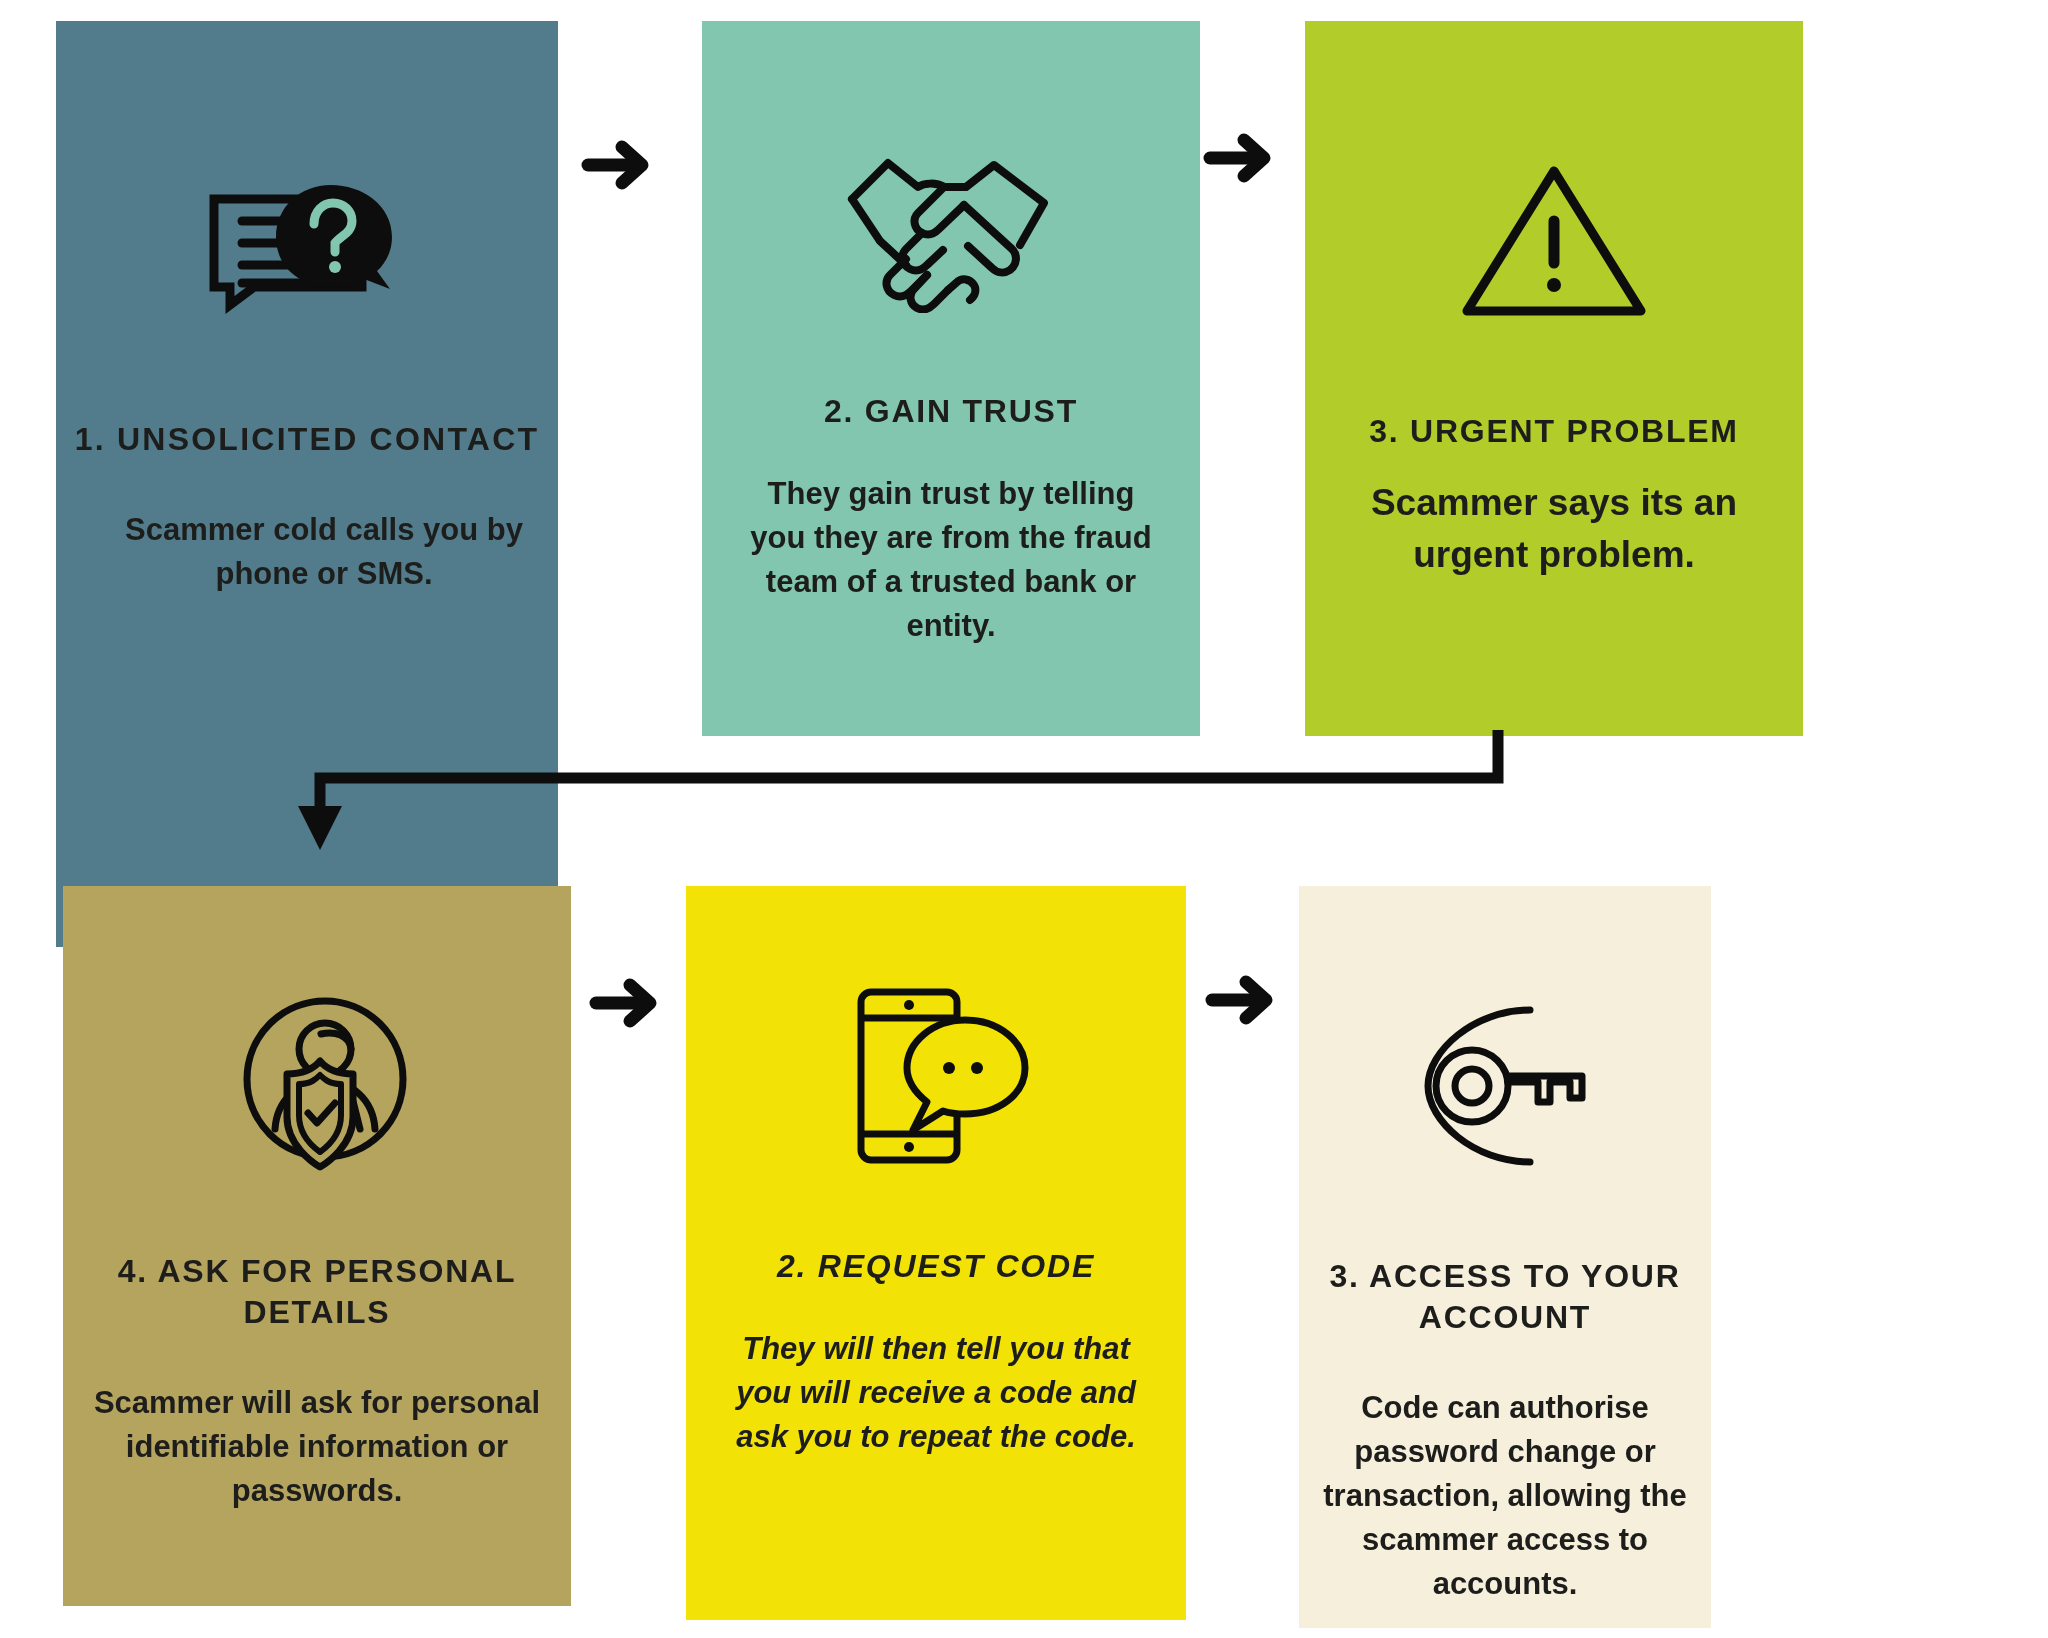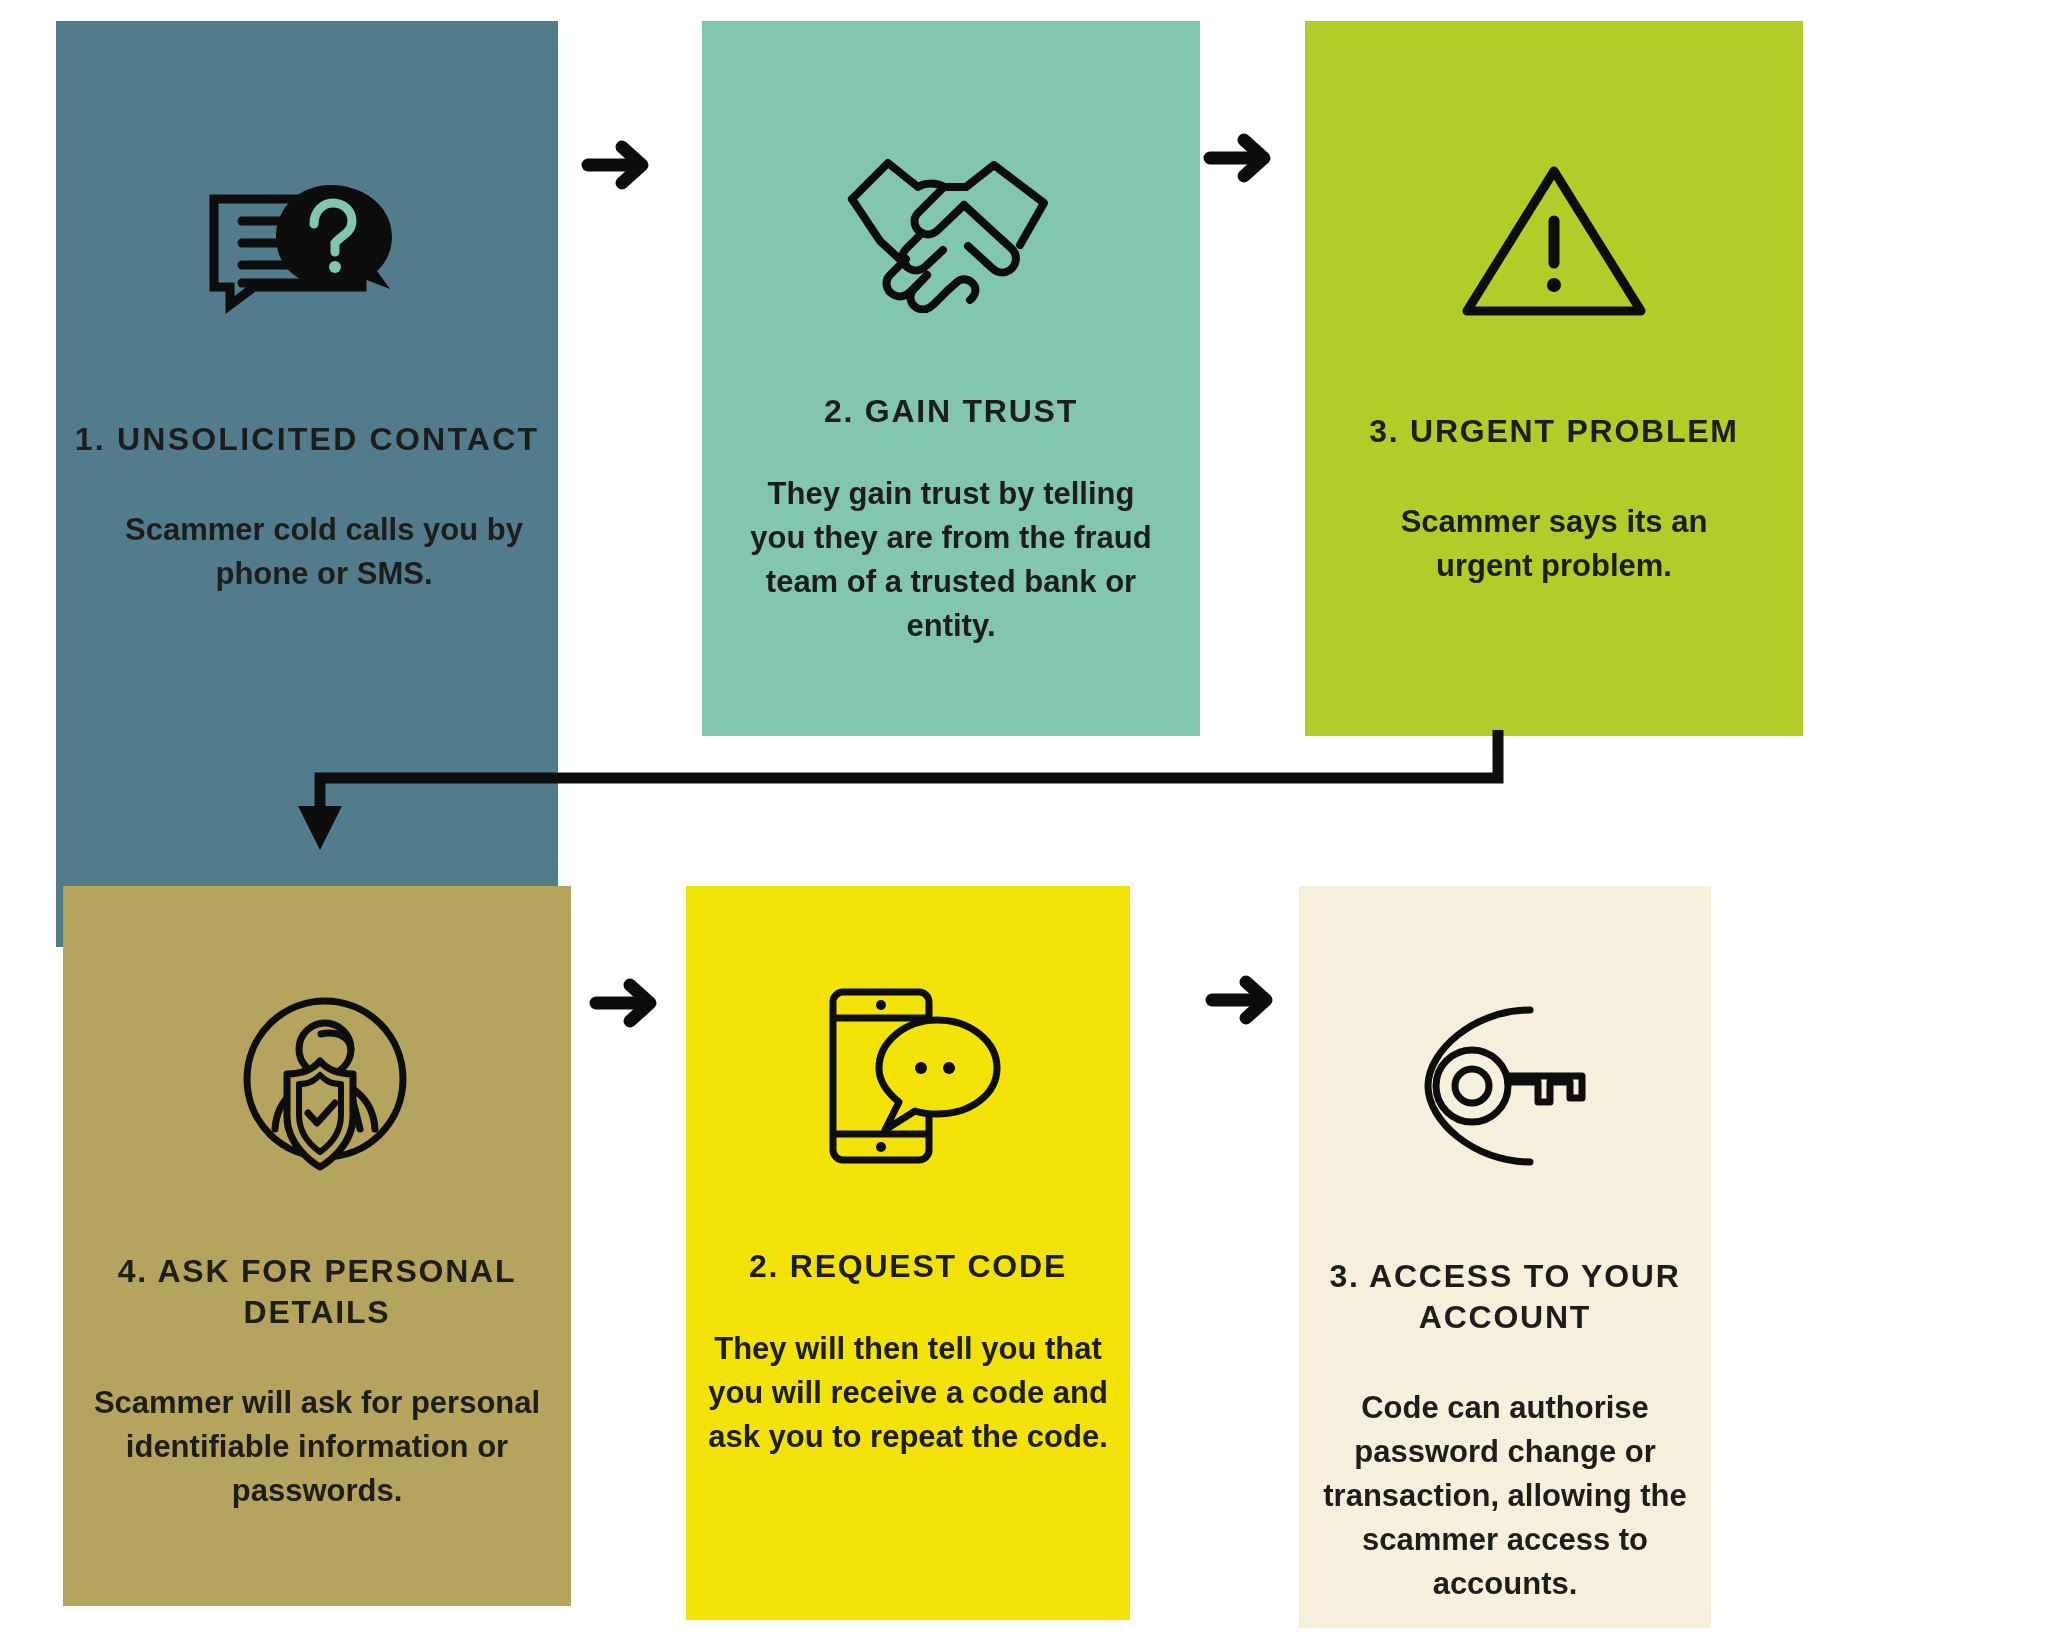--- a/index.html
+++ b/index.html
@@ -70,22 +70,23 @@
     left: 1305px; top: 21px; width: 498px;  height: 715px;
     background: #B2CD2A;
   }
 
   
   #card-4 {
     left: 63px;  top: 886px; width: 508px; height: 720px;
     background: #B5A45E;
   }
   #card-5 {
-    left: 686px; top: 886px; width: 444px; height: 734px;
+    left: 686px; top: 886px; width: 500px; height: 734px;
     background: #F2E205;
+    font-style: italic;
   }
   #card-6 {
     left: 1299px; top: 886px; width: 412px; height: 742px;
     background: #F5EFDC;
   }
 
   
   #card-1 .card-icon { height: 300px; padding-top: 90px; }
   #card-2 .card-icon { height: 300px; padding-top: 62px; }
   #card-3 .card-icon { height: 300px; padding-top: 70px; }
@@ -95,21 +96,21 @@
 
   #card-1 .card-title { font-size: 32px; margin-top: 8px; }
   #card-2 .card-title { font-size: 32px; margin-top: 8px; }
   #card-3 .card-title { font-size: 32px; margin-top: 20px; }
   #card-4 .card-title { font-size: 32px; margin-top: 30px; }
   #card-5 .card-title { font-size: 32px; margin-top: 30px; }
   #card-6 .card-title { font-size: 32px; margin-top: 30px; }
 
   #card-1 .card-body { font-size: 31px; margin-top: 48px; max-width: 400px; margin-left: 34px; }
   #card-2 .card-body { font-size: 31px; margin-top: 40px; max-width: 420px; }
-  #card-3 .card-body { font-size: 31px; margin-top: 48px; max-width: 410px; }
+  #card-3 .card-body { font-size: 37px; margin-top: 25px; max-width: 410px; }
   #card-4 .card-body { font-size: 31px; margin-top: 48px; max-width: 460px; }
   #card-5 .card-body { font-size: 31px; margin-top: 40px; max-width: 430px; }
   #card-6 .card-body { font-size: 31px; margin-top: 48px; max-width: 460px; }
 
   
   #card-1 .card-title { letter-spacing: 0.07em; }
 
   
   .step-arrow {
     position: absolute;

